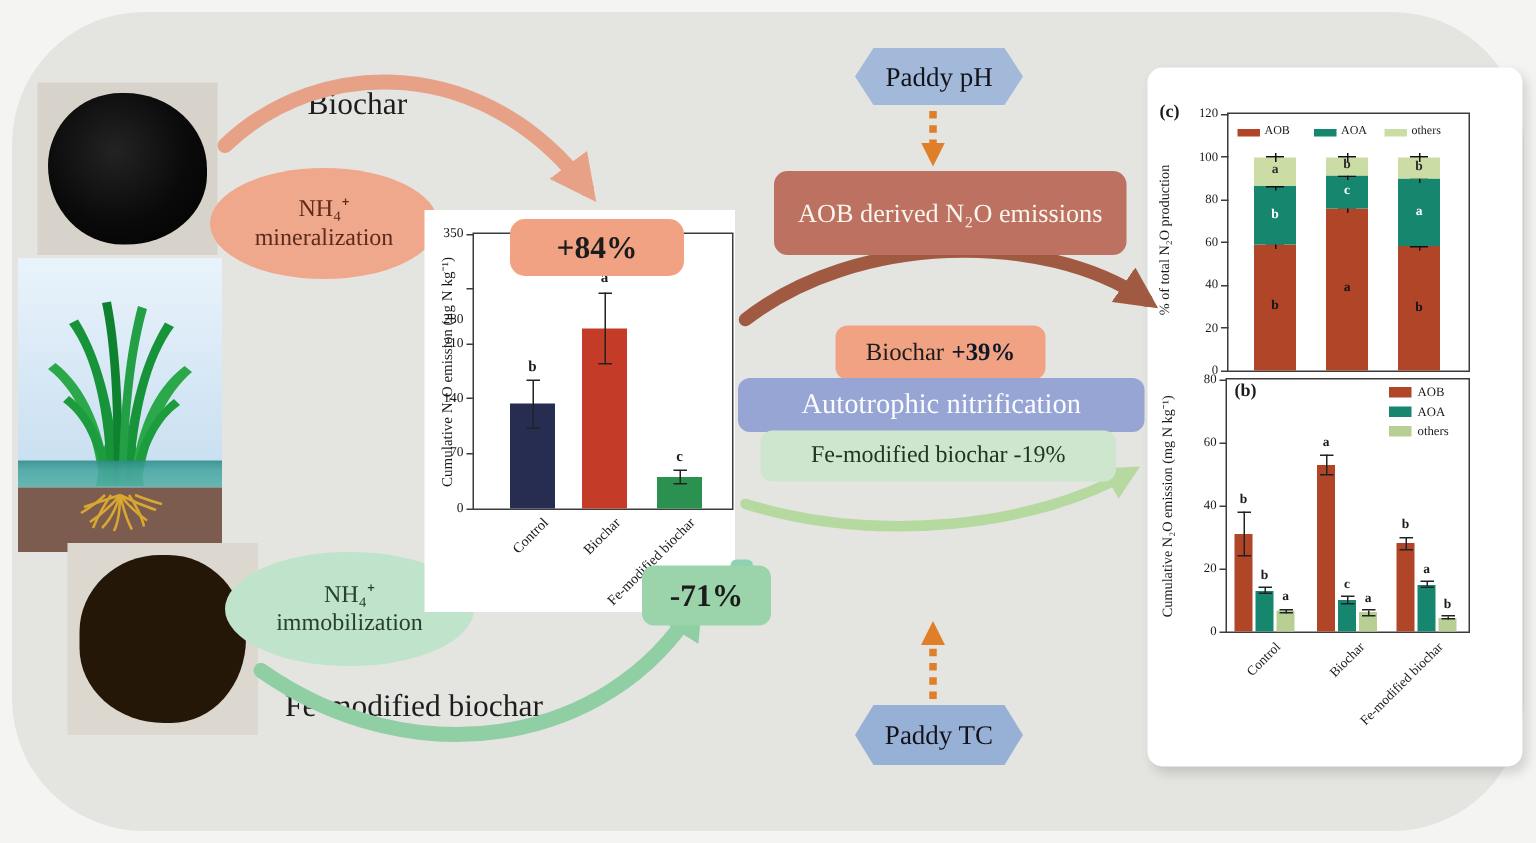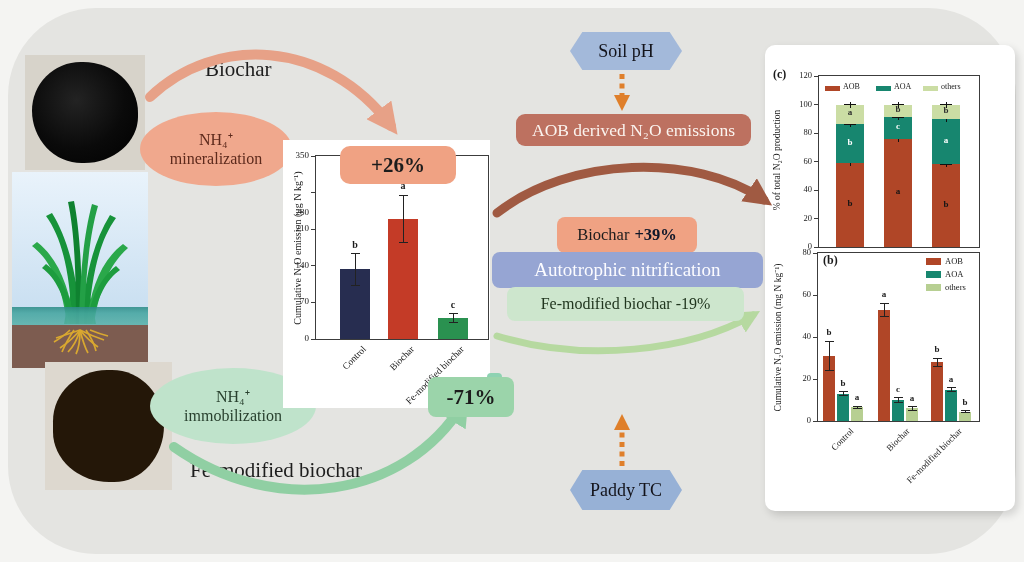--- a/index.html
+++ b/index.html
@@ -38,21 +38,21 @@
   .plabel{position:absolute;font-size:12px;color:#1a1a1a;font-weight:600;}
   
   .badge{position:absolute;display:flex;align-items:center;justify-content:center;font-size:21px;font-weight:600;color:#1c1c1c;z-index:6;}
   .up71{left:340px;top:146px;width:116px;height:38px;background:#f0a283;border-radius:10px;}
   .down71{left:428px;top:377px;width:86px;height:40px;background:#9bd4aa;border-radius:8px;}
   .hex{position:absolute;display:flex;align-items:center;justify-content:center;font-size:18px;color:#13131a;z-index:6;
        clip-path:polygon(11% 0,89% 0,100% 50%,89% 100%,11% 100%,0 50%);background:#a3b9da;}
   .ph{left:570px;top:32px;width:112px;height:38px;}
   .tc{left:570px;top:470px;width:112px;height:40px;background:#97b1d6;}
   .fbox{position:absolute;display:flex;align-items:center;justify-content:center;text-align:center;z-index:6;}
-  .aob{left:516px;top:114px;width:235px;height:32px;background:#bd7160;border-radius:9px;color:#fbf4ef;font-size:17.5px;}
+  .aob{left:516px;top:114px;width:235px;height:56px;background:#bd7160;border-radius:9px;color:#fbf4ef;font-size:17.5px;}
   .b39{left:557px;top:217px;width:140px;height:36px;background:#f0a283;border-radius:8px;color:#1c1c1c;font-size:16.5px;gap:5px;}
   .b39 .red{color:#0f172a;font-weight:600;}
   .nitri{left:492px;top:252px;width:271px;height:36px;background:#96a5d3;border-radius:8px;color:#fcfcff;font-size:19px;}
   .fe19{left:507px;top:287px;width:237px;height:34px;background:#cde6cd;border-radius:8px;color:#21361f;font-size:16px;}
   .aoa{left:516px;top:371px;width:235px;height:42px;background:#b7d394;border-radius:9px;color:#22380f;font-size:17.5px;}
   .mint-tab{position:absolute;left:487px;top:373px;width:15px;height:38px;background:#8ed2b2;border-radius:4px;z-index:5;}
   .overlay{position:absolute;left:0;top:0;z-index:4;pointer-events:none;}
 </style>
 </head>
 <body>
@@ -308,24 +308,24 @@
         </marker>
     </defs>
     <path d="M150,97 C215,35 325,38 391,126" fill="none" stroke="#e7a187" stroke-width="10" stroke-linecap="round" marker-end="url(#m-salmon)"></path>
     <path d="M497,213 C570,156 695,153 764,200" fill="none" stroke="#a05a42" stroke-width="9" stroke-linecap="round" marker-end="url(#m-brown)"></path>
     <path d="M174,447 C275,518 405,498 463,404" fill="none" stroke="#90cfa3" stroke-width="10" stroke-linecap="round" marker-end="url(#m-green)"></path>
     <path d="M497,336 C585,363 690,351 753,315" fill="none" stroke="#b6d9a0" stroke-width="7" stroke-linecap="round" marker-end="url(#m-lgreen)"></path>
     <path d="M622,74 L622,103" fill="none" stroke="#df7f2a" stroke-width="5" stroke-dasharray="5 4.5" marker-end="url(#m-orange)"></path>
     <path d="M622,466 L622,422" fill="none" stroke="#df7f2a" stroke-width="5" stroke-dasharray="5 4.5" marker-end="url(#m-orange)"></path>
   </svg>
 
-  <div class="badge up71">+26%</div>
+  <div class="badge up71">+84%</div>
   <div class="badge down71">-71%</div>
   <div class="hex ph">
-      <span>Soil pH</span>
+      <span>Paddy pH</span>
     </div>
   <div class="fbox aob">AOB derived N₂O emissions</div>
   <div class="fbox b39">
     <span>Biochar</span>
     <span class="red">+39%</span>
   </div>
   <div class="fbox nitri">Autotrophic nitrification</div>
   <div class="fbox fe19">Fe-modified biochar -19%</div>
   <div class="hex tc">
       <span>Paddy TC</span>

